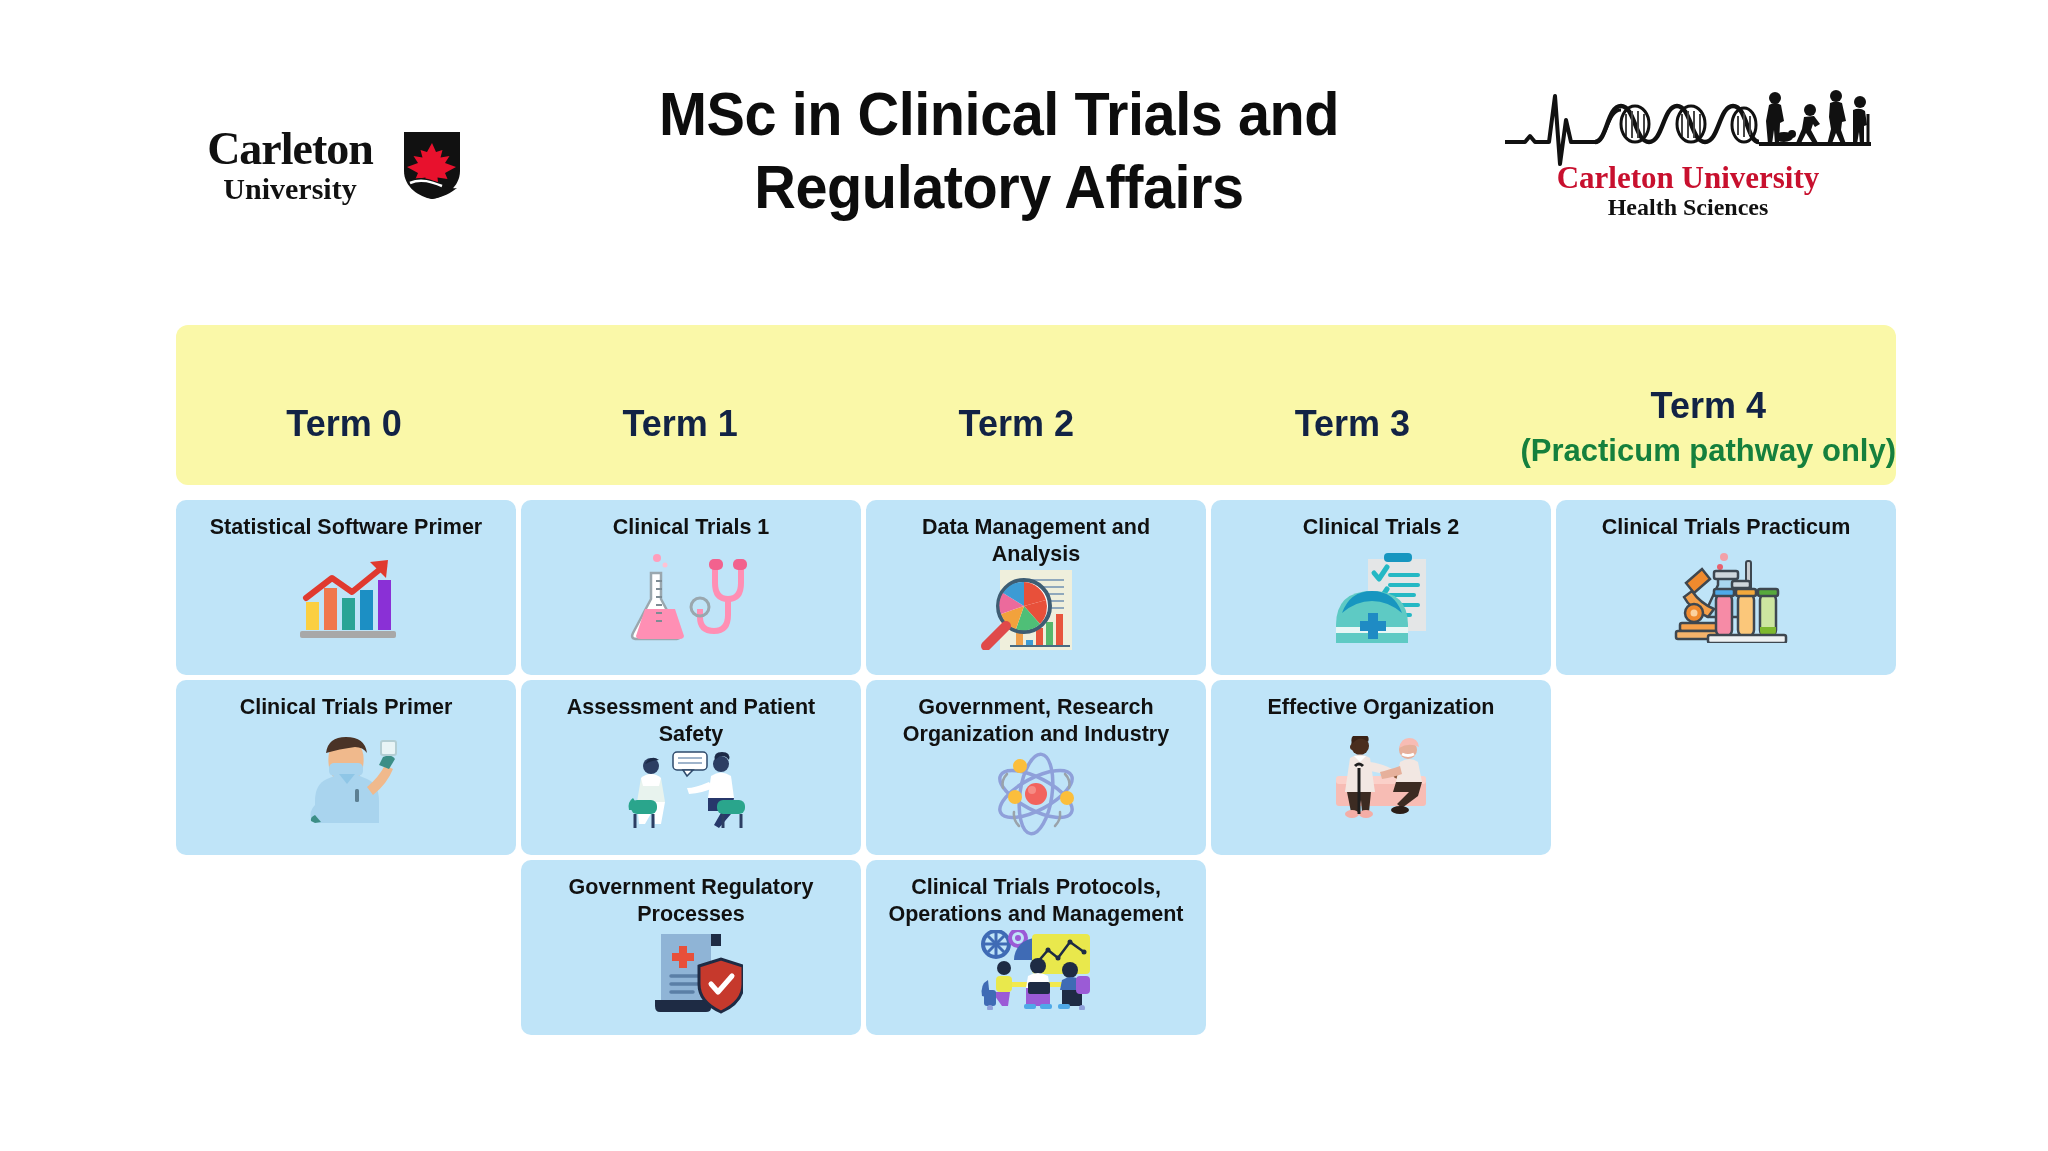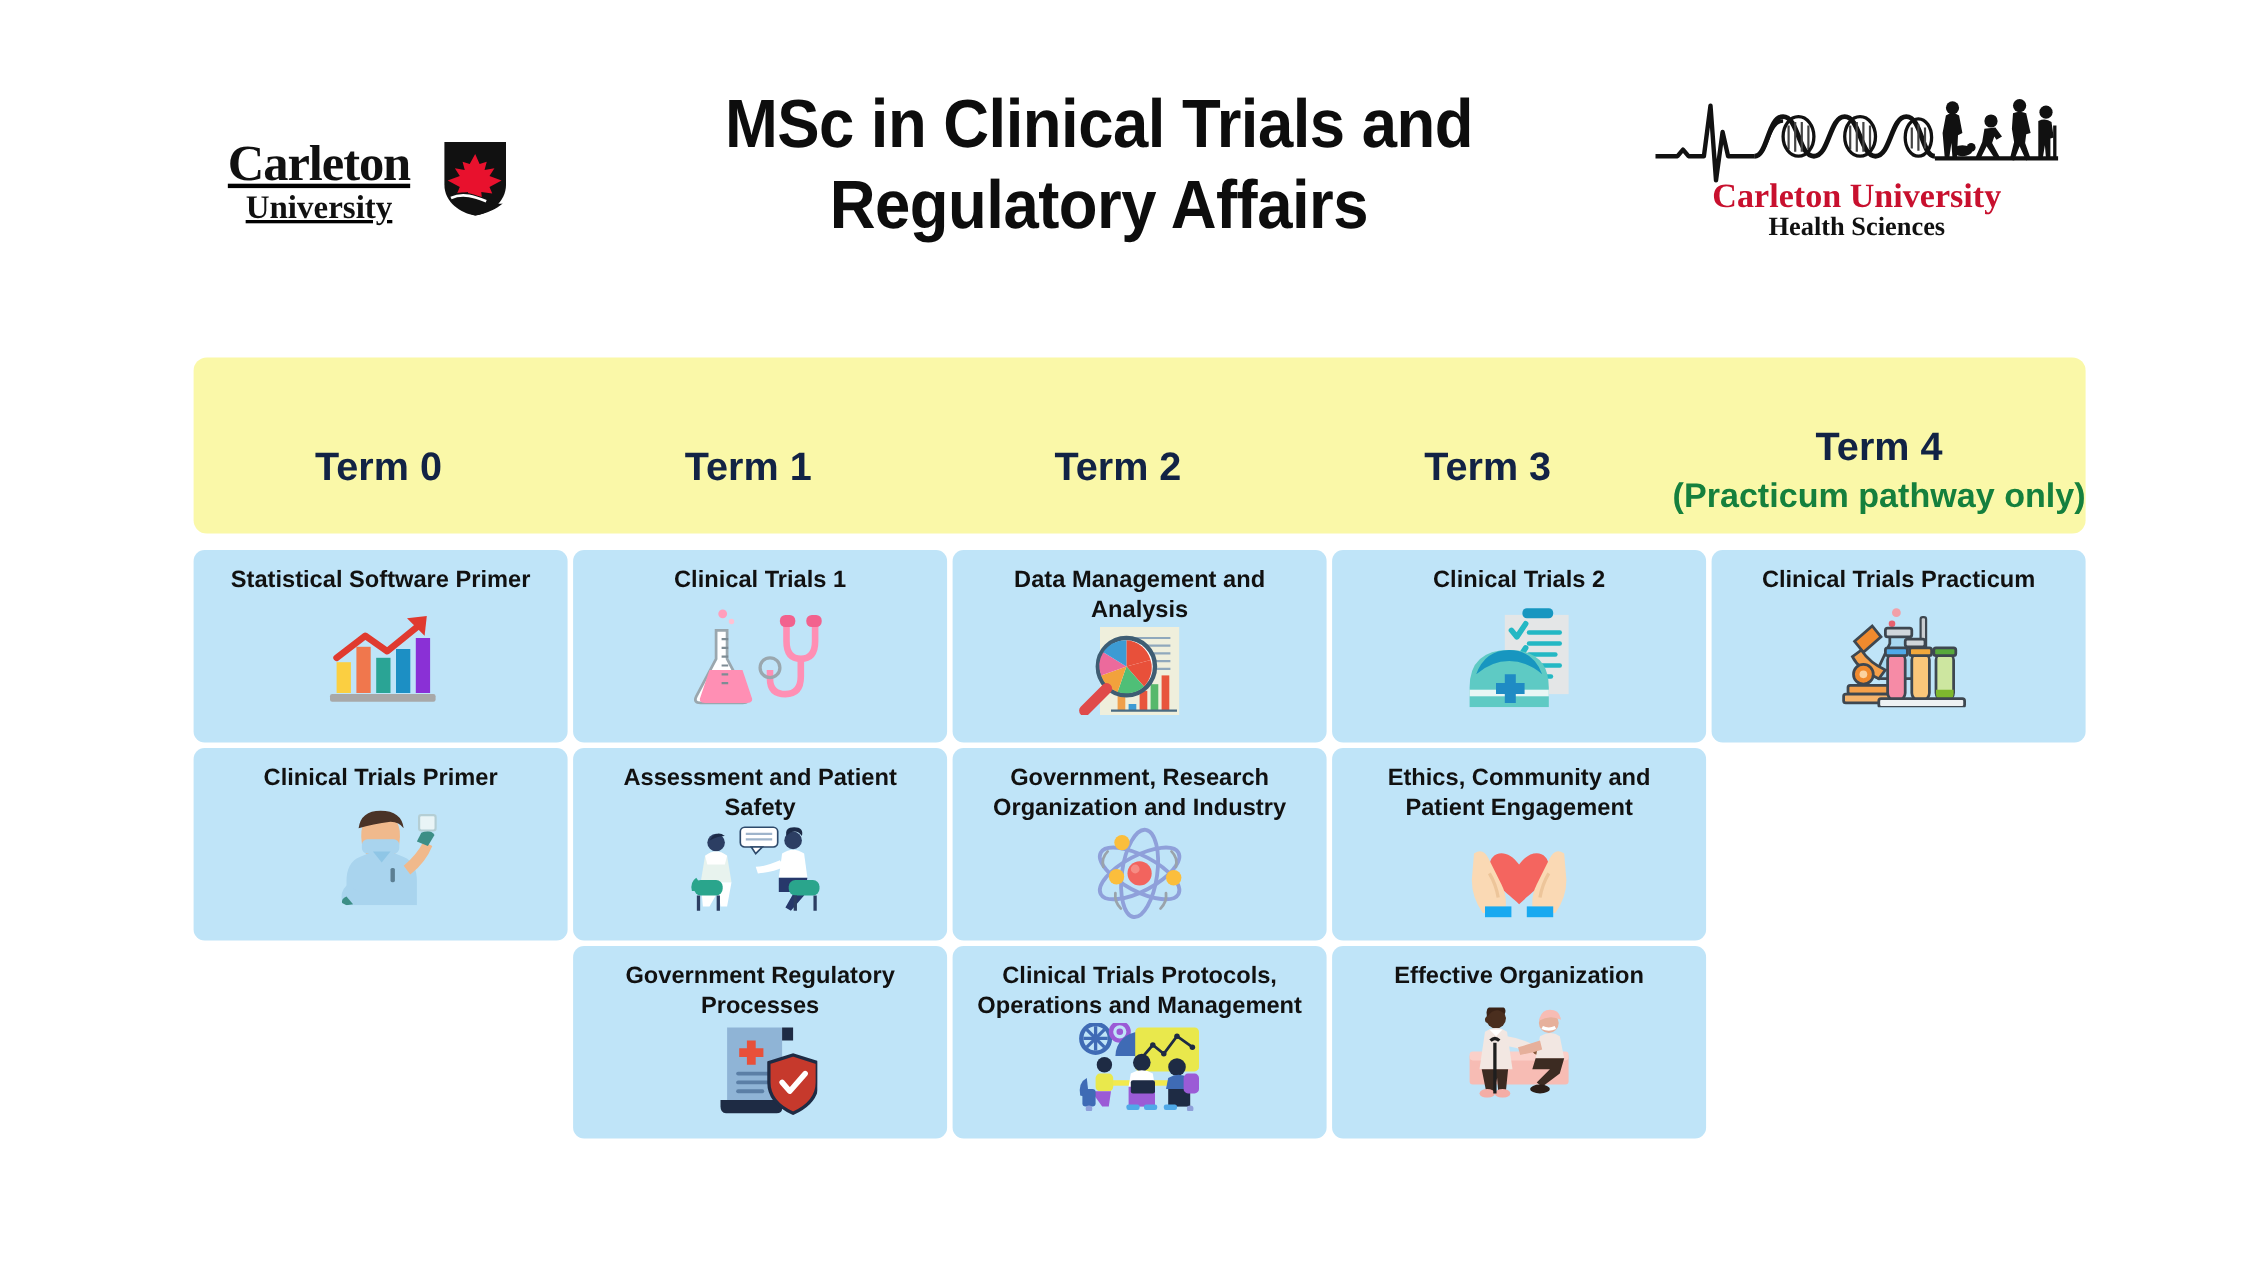--- a/index.html
+++ b/index.html
@@ -10,21 +10,21 @@
   }
   .page{position:relative;width:2048px;height:1151px;}
 
   
   .header{
     position:absolute;left:0;top:0;width:2048px;height:300px;
     display:flex;align-items:center;justify-content:space-between;
     padding:0 170px;box-sizing:border-box;
   }
   .logo-left{width:330px;display:flex;flex-direction:column;align-items:center;margin-top:30px;}
-  .carleton-wordmark{display:flex;gap:28px;text-decoration:underline;}
+  .carleton-wordmark{display:flex;align-items:center;gap:28px;}
   .carleton-text{display:flex;flex-direction:column;align-items:center;line-height:1;}
   .carleton-text .c-main{
     font-family:"Liberation Serif",serif;font-weight:700;font-size:46px;
     letter-spacing:-1px;color:#111111;
   }
   .carleton-text .c-sub{
     font-family:"Liberation Serif",serif;font-weight:700;font-size:30px;
     color:#111111;margin-top:2px;letter-spacing:0px;
   }
 
@@ -433,34 +433,20 @@
             <path d="M46 22 l5 6 8 -12" stroke="#24B8C4" stroke-width="5" fill="none" stroke-linecap="round" stroke-linejoin="round"></path>
             <path d="M46 44 l5 6 8 -12" stroke="#24B8C4" stroke-width="5" fill="none" stroke-linecap="round" stroke-linejoin="round"></path>
             <path d="M8 92 V74 q0 -34 36 -34 q36 0 36 34 v18 z" fill="#5ECAC4"></path>
             <path d="M14 62 q8 -22 30 -22 q22 0 30 22 q-14 -12 -30 -12 q-16 0 -30 12 z" fill="#1796C0"></path>
             <rect x="8" y="76" width="72" height="6" fill="#E8F6F5"></rect>
             <path d="M40 62 h10 v8 h8 v10 h-8 v8 H40 v-8 h-8 V70 h8 z" fill="#1F8BC4"></path>
           </svg>
         </div>
       </div>
 
-      <div class="card">
-        <div class="card-title">Ethics, Community and Patient Engagement</div>
-        <div class="card-icon">
-          <svg width="110" height="84" viewBox="0 0 110 84">
-            <path d="M55 36 C44 20 28 24 28 38 C28 52 45 62 55 72 C65 62 82 52 82 38 C82 24 66 20 55 36 Z" fill="#F4655F"></path>
-            <path d="M14 26 q8 -6 13 4 l12 24 q4 8 4 16 v10 H22 q-10 -14 -10 -30 z" fill="#FAD9B4"></path>
-            <path d="M96 26 q-8 -6 -13 4 l-12 24 q-4 8 -4 16 v10 h21 q10 -14 10 -30 z" fill="#FAD9B4"></path>
-            <path d="M28 44 q6 10 8 22" stroke="#EDC59A" stroke-width="3" fill="none"></path>
-            <path d="M82 44 q-6 10 -8 22" stroke="#EDC59A" stroke-width="3" fill="none"></path>
-            <rect x="24" y="74" width="24" height="10" fill="#18A9F0"></rect>
-            <rect x="62" y="74" width="24" height="10" fill="#18A9F0"></rect>
-          </svg>
-        </div>
-      </div>
 
       <div class="card">
         <div class="card-title">Effective Organization</div>
         <div class="card-icon">
           <svg width="130" height="82" viewBox="0 0 130 82">
             <rect x="20" y="42" width="90" height="28" rx="3" fill="#F7BCB4"></rect>
             <rect x="20" y="40" width="90" height="8" rx="3" fill="#FBD0C9"></rect>
             <circle cx="44" cy="10" r="9" fill="#4A2E1E"></circle>
             <path d="M36 8 q8 -10 16 -2 q3 -8 -8 -8 q-11 0 -8 10 z" fill="#3A2216"></path>
             <circle cx="37" cy="11" r="3" fill="#4A2E1E"></circle>

